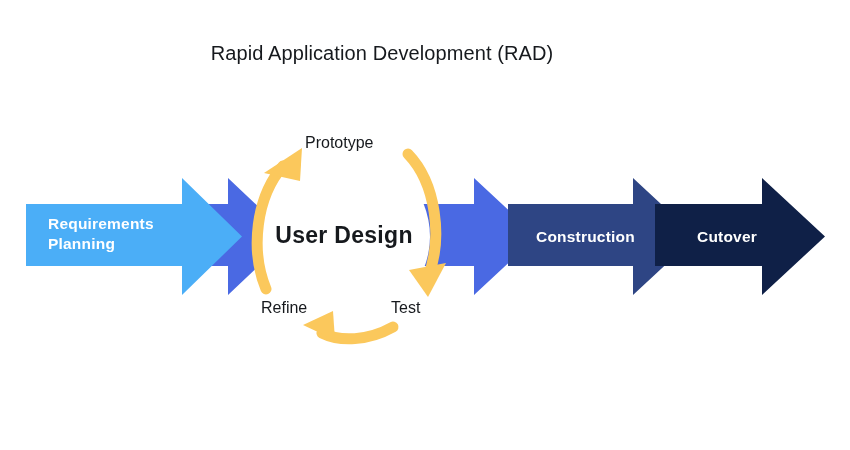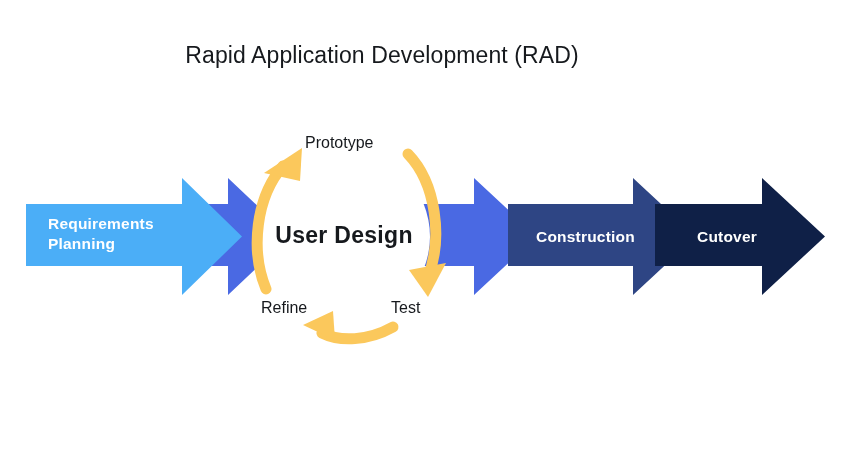--- a/index.html
+++ b/index.html
@@ -21,21 +21,21 @@
     top: 0;
     width: 850px;
     height: 450px;
   }
   .page-title {
     position: absolute;
     left: 0;
     top: 42px;
     width: 764px;
     text-align: center;
-    font-size: 23px;
+    font-size: 20px;
     font-weight: 400;
     color: #16191d;
     letter-spacing: 0.1px;
   }
   svg.stage {
     position: absolute;
     left: 0;
     top: 0;
     width: 850px;
     height: 450px;

